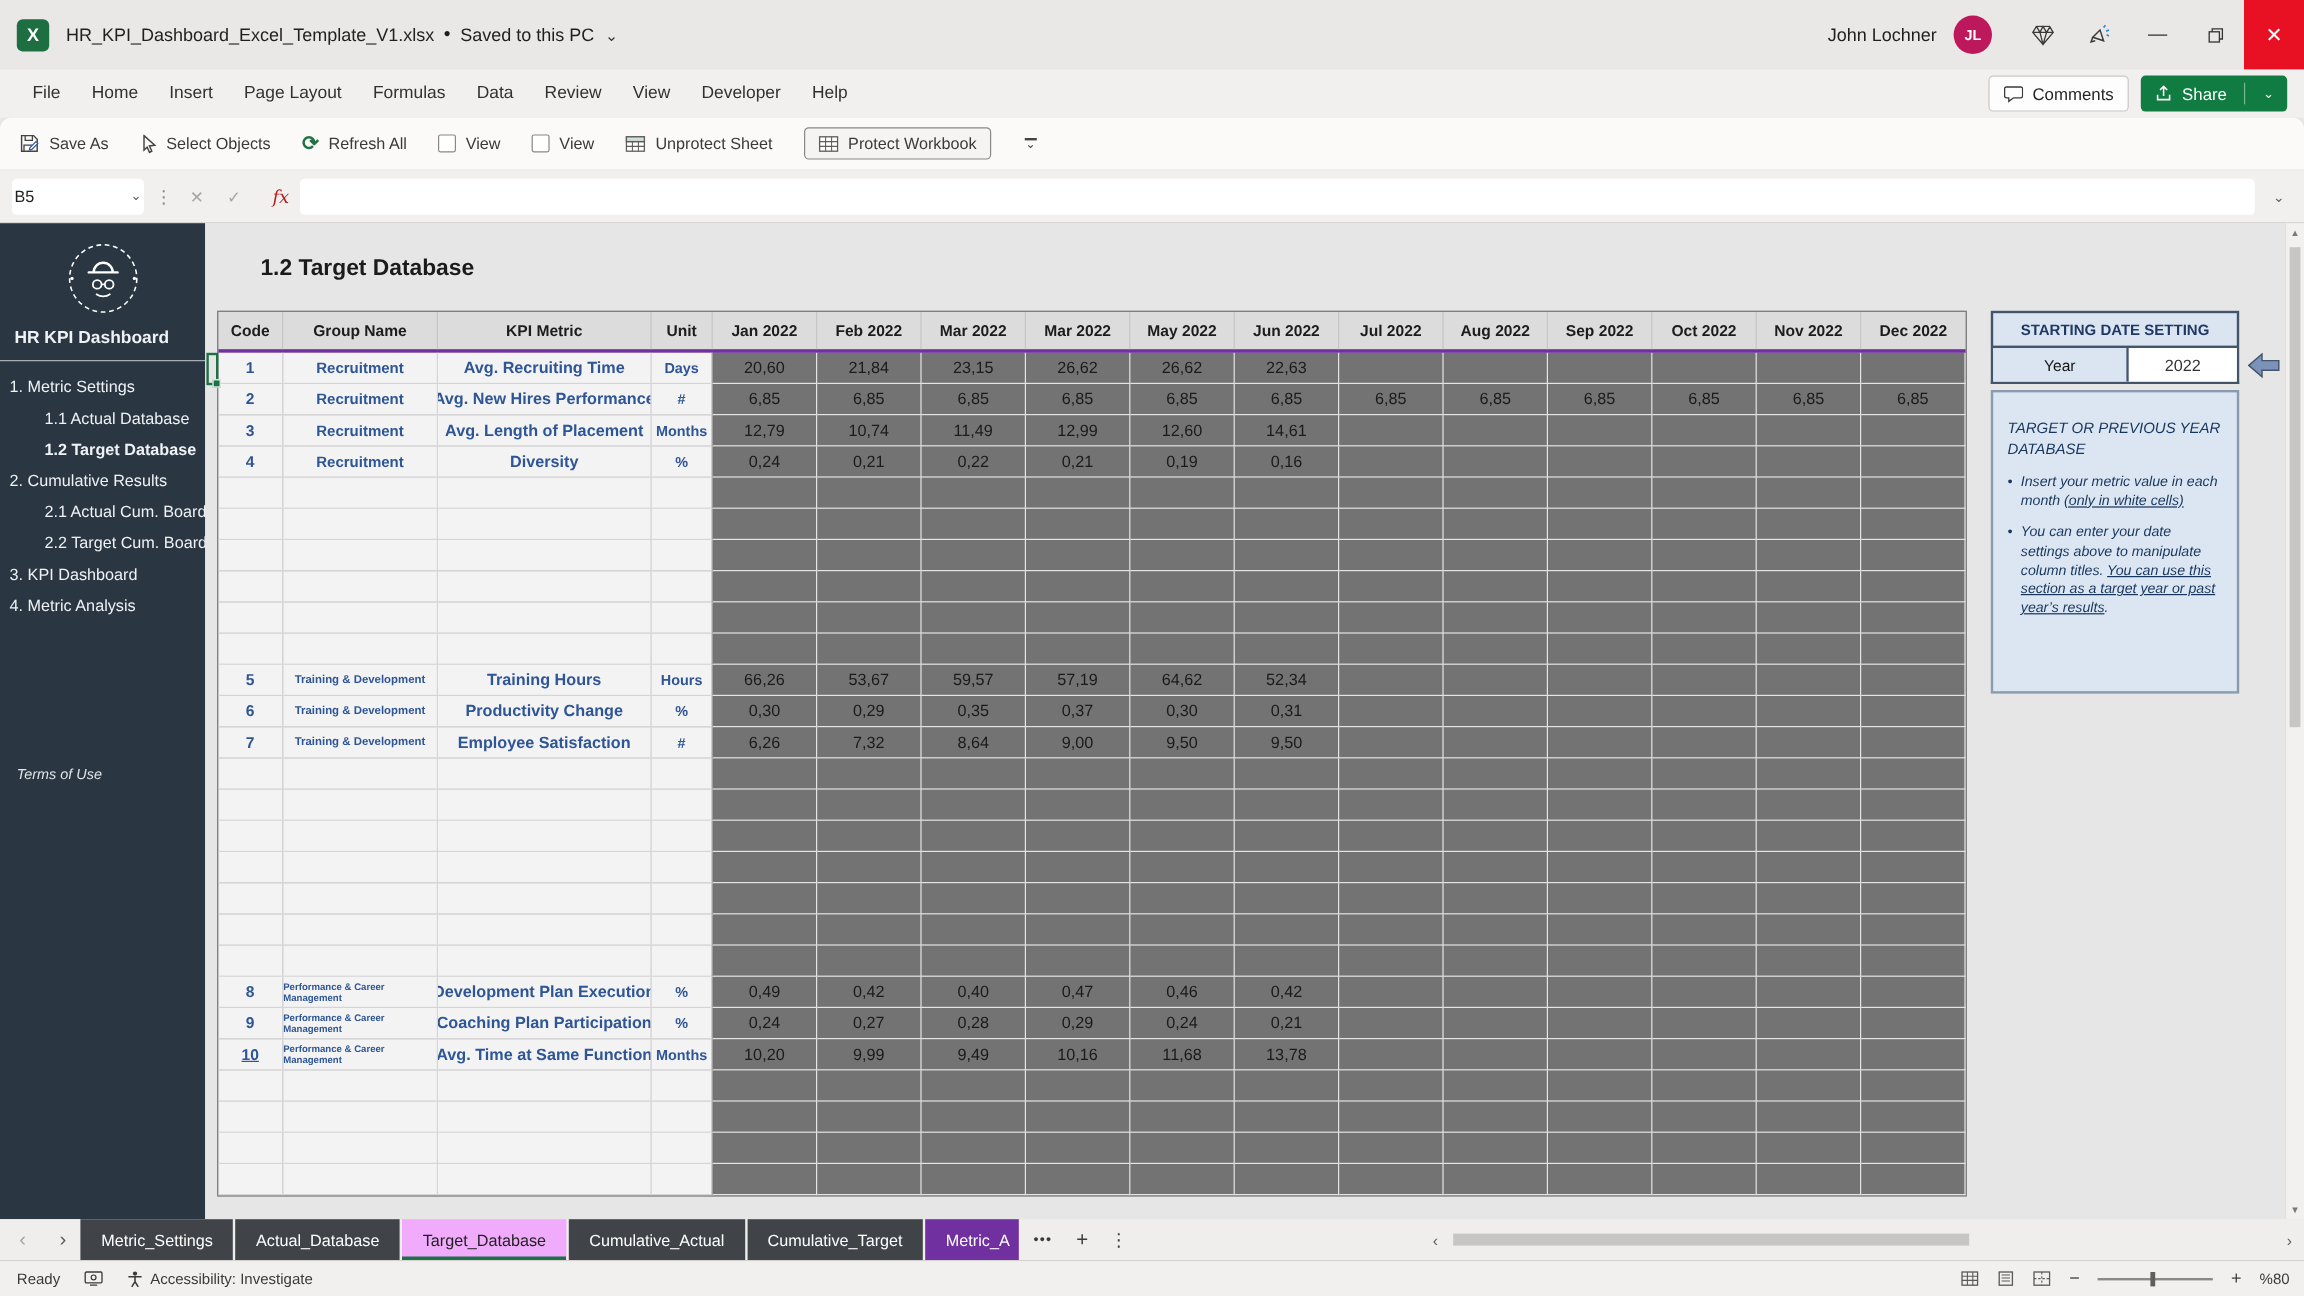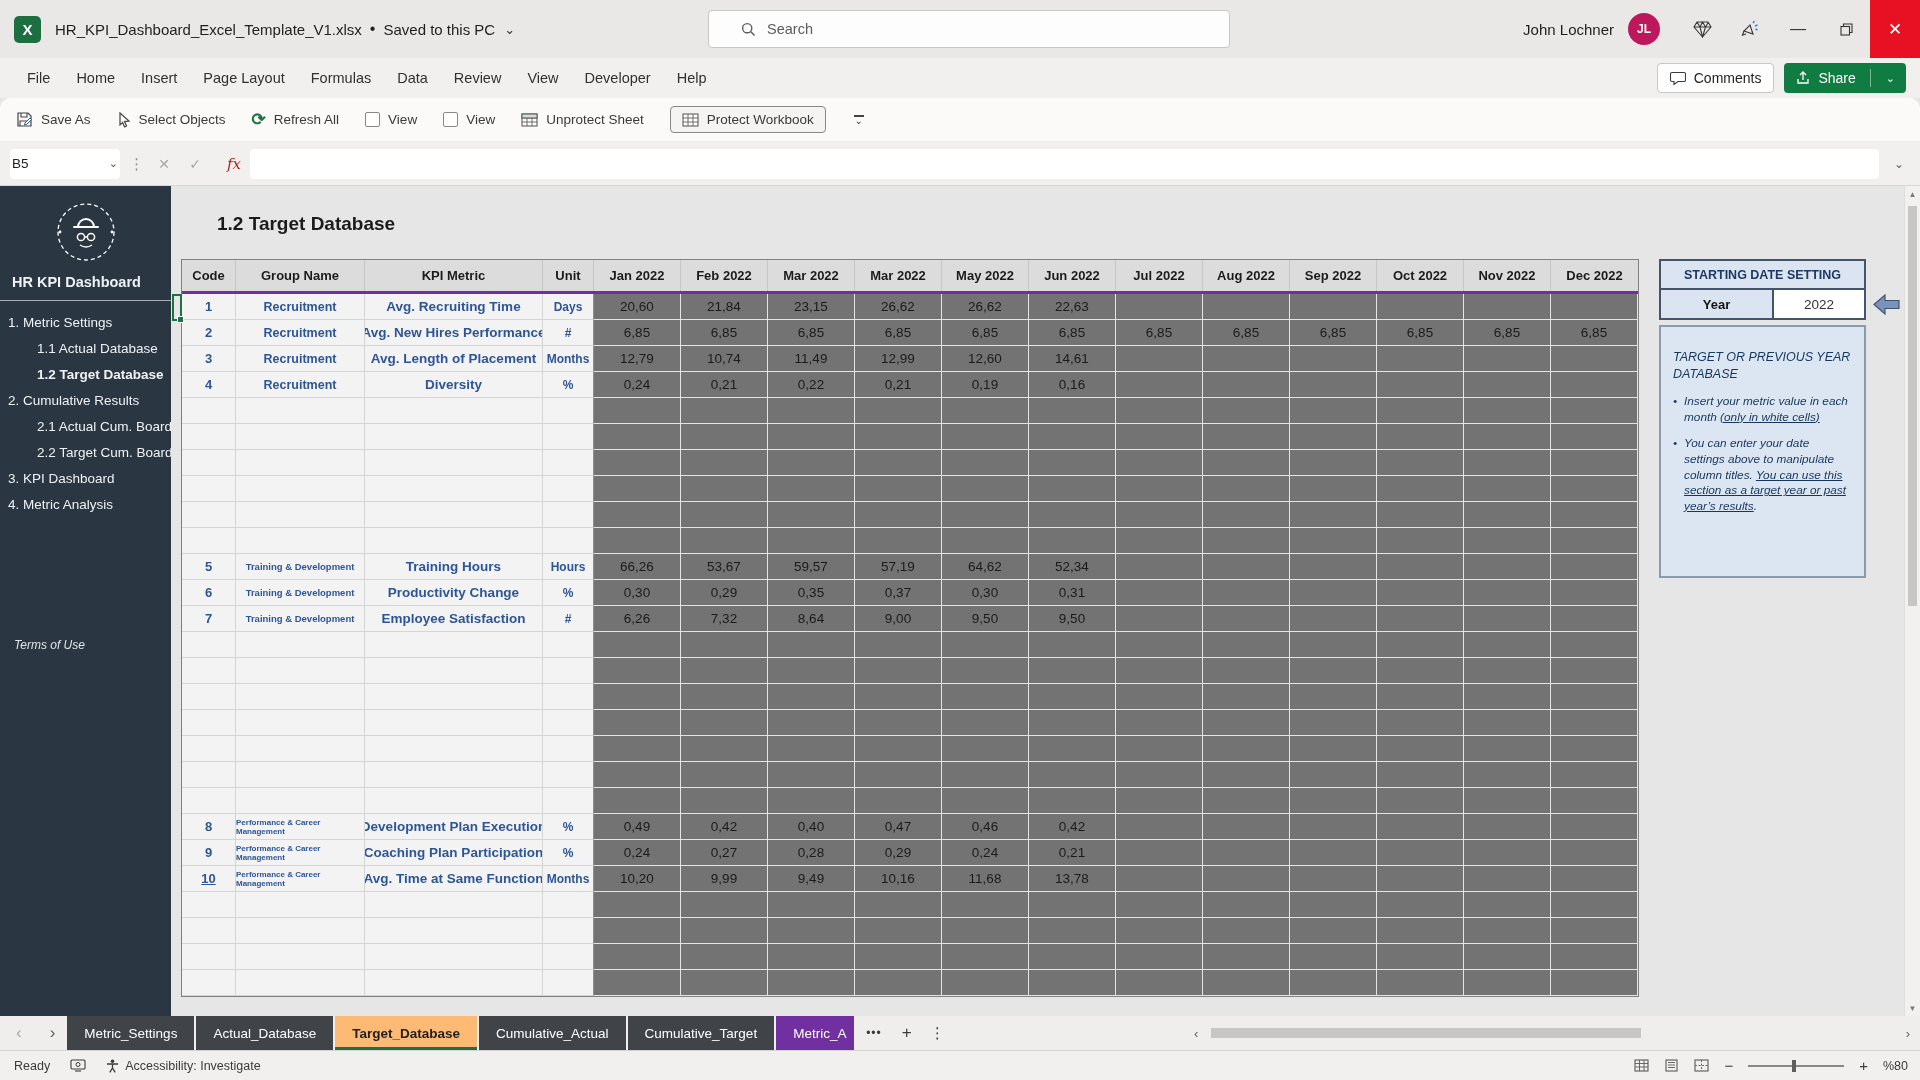--- a/index.html
+++ b/index.html
@@ -75,42 +75,42 @@
   .t-metric{color:#2e5596;font-weight:700;font-size:13.5px;white-space:nowrap}
   .t-unit{color:#2e5596;font-weight:700;font-size:12px}
   .t-val{color:#1b1b1b;font-size:13.5px}
 
   .selection{position:absolute;left:1px;top:108px;width:10px;height:27px;border:2px solid #1e7145}
   .selection::after{content:"";position:absolute;right:-4px;bottom:-4px;width:5px;height:5px;background:#1e7145;border:1px solid #fff}
 
   
   .sds-head{position:absolute;left:1488px;top:73px;width:207px;height:31px;background:#dbe5f1;border:2px solid #44546a;display:flex;align-items:center;justify-content:center;font-weight:700;font-size:12.5px;color:#1f3864}
   .sds-year{position:absolute;left:1488px;top:104px;width:207px;height:30px;display:flex;border:2px solid #44546a;border-top:none}
-  .year-l{width:113px;background:#dbe5f1;border-right:2px solid #44546a;display:flex;align-items:center;justify-content:center;font-weight:700;font-size:13px;color:#151515}
+  .year-l{width:113px;background:#dbe5f1;border-right:2px solid #44546a;display:flex;align-items:center;justify-content:center;font-weight:400;font-size:13px;color:#151515}
   .year-v{flex:1;background:#fff;display:flex;align-items:center;justify-content:center;font-size:13.5px;color:#333}
   .arrow-left{position:absolute;left:1702px;top:108px}
   .note{position:absolute;left:1488px;top:139px;width:207px;height:253px;background:#dce6f2;border:2px solid #8a9bb0;padding:22px 12px 0 12px;color:#17365d}
   .note-title{font-size:12.5px;font-weight:400;font-style:italic;line-height:1.32;margin-bottom:12px}
   .note ul{list-style:none}
   .note li{font-size:11.8px;font-style:italic;line-height:1.33;margin-bottom:11px;padding-left:11px;position:relative}
   .note li::before{content:"\2022";position:absolute;left:0}
   .u{text-decoration:underline}
 
   
   .vscroll{position:absolute;right:0;top:0;bottom:0;width:16px;background:#f2f1f0;border-left:1px solid #e0dedc}
   .vs-arrow{height:16px;display:flex;align-items:center;justify-content:center;font-size:8px;color:#7a7a7a}
   .vs-arrow.bottom{position:absolute;bottom:0;left:0;right:0}
   .vthumb{position:absolute;left:3px;right:3px;top:20px;height:400px;background:#c8c6c4}
 
   
   .tabbar{height:34px;background:#f0eeed;display:flex;align-items:stretch;position:relative}
   .tb-arrows{display:flex;align-items:center;padding:0 12px;gap:28px;color:#605e5c;font-size:17px;margin-left:4px}
   .stab{display:flex;align-items:center;padding:0 17px;font-size:13.5px;margin-right:2px;white-space:nowrap;cursor:default}
   .stab.dark{background:#404449;color:#fff}
-  .stab.active{background:#fdba74;color:#201f1e;font-weight:700;box-shadow:inset 0 -3px 0 #1e7145}
+  .stab.active{background:#f0abfc;color:#201f1e;font-weight:400;box-shadow:inset 0 -3px 0 #1e7145}
   .stab.purple{background:#7030a0;color:#fff;max-width:78px;overflow:hidden}
   .tb-more{display:flex;align-items:center;padding:0 10px;color:#3b3a39;letter-spacing:1px;font-size:12px}
   .tb-plus{display:flex;align-items:center;padding:0 10px;color:#3b3a39;font-size:17px}
   .tb-menu{display:flex;align-items:center;padding:0 8px;color:#3b3a39;font-size:15px}
   .hscroll{position:absolute;right:10px;top:6px;width:716px;height:22px;display:flex;align-items:center;color:#605e5c;font-size:13px}
   .hs-track{flex:1;height:14px;position:relative;margin:0 7px}
   .hthumb{position:absolute;left:6px;top:2px;width:430px;height:10px;background:#c8c6c4}
 
   
   .statusbar{height:30px;background:#f2f0ef;border-top:1px solid #d6d4d2;display:flex;align-items:center;font-size:12.5px;color:#3b3a39;padding:0 14px;position:relative}
@@ -126,27 +126,20 @@
 
 <div class="titlebar">
   <div class="xl-icon">
       <span>X</span>
     </div>
   <span class="fname">HR_KPI_Dashboard_Excel_Template_V1.xlsx</span>
   <span class="dot">•</span>
   <span class="saved">Saved to this PC</span>
   <span class="tchev">⌄</span>
 
-  <div class="searchbox">
-    <svg width="15" height="15" viewBox="0 0 15 15">
-        <circle cx="6.2" cy="6.2" r="4.6" fill="none" stroke="#5c5b59" stroke-width="1.4"></circle>
-        <line x1="9.8" y1="9.8" x2="13.6" y2="13.6" stroke="#5c5b59" stroke-width="1.4"></line>
-      </svg>
-    <span>Search</span>
-  </div>
 
   <div class="tb-right">
     <span class="uname">John Lochner</span>
     <div class="avatar">
         <span>JL</span>
       </div>
     <div class="tb-ic">
       <svg width="19" height="17" viewBox="0 0 19 17">
           <path d="M4 1 h11 l3 5 -8.5 10 L1 6 Z M1 6 h17 M4 1 l3 5 2.5 -5 3 5 3 -5 M7 6 l2.5 10 3 -10" fill="none" stroke="#3b3a39" stroke-width="1.1"></path>
         </svg>

